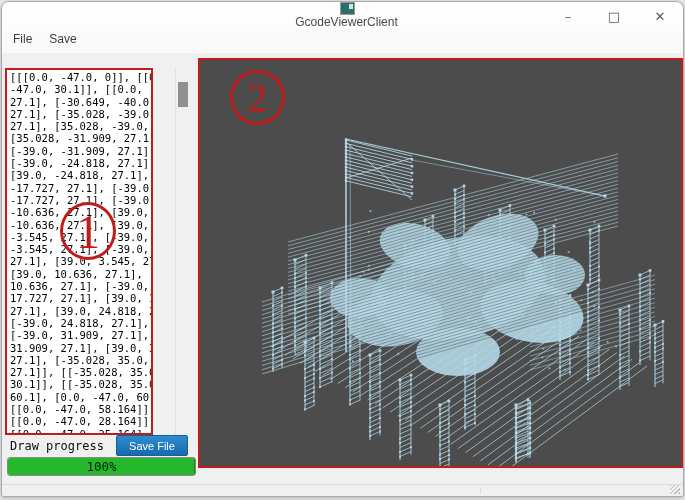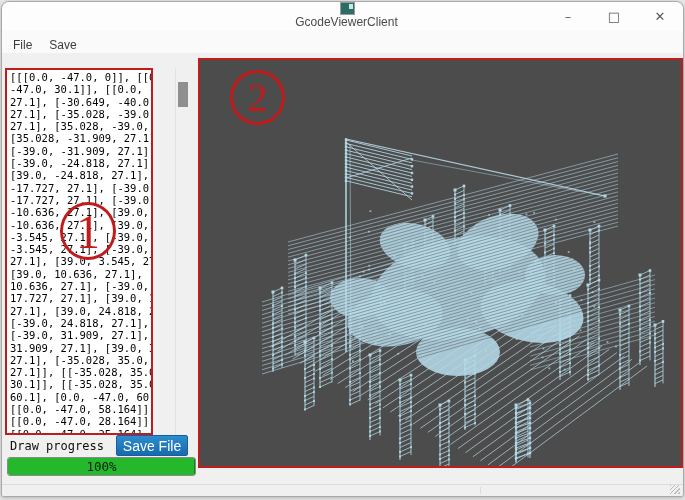--- a/index.html
+++ b/index.html
@@ -9,21 +9,21 @@
   .window { position:absolute; left:1px; top:1px; width:683px; height:496px; background:#f0f0f0;
             border:1px solid #a9a9a9; border-radius:8px 8px 3px 3px; overflow:hidden; box-shadow:0 1px 4px rgba(0,0,0,.25); }
   
   .titlebar { position:relative; height:29px; background:#fdfdfd; display:flex; align-items:center;flex-direction:column; }
   .app-icon { width:15px; height:13px; margin-left:10px; background:#2a6e68; border:1px solid #9a9a9a; position:relative; flex:0 0 auto; }
   .app-icon::after { content:""; position:absolute; right:1px; top:1px; width:4px; height:5px; background:#cfe5e2; }
   .title-text { margin-left:8px; font-size:12px; color:#4a4a4a; }
   .win-controls { position:absolute; right:0; top:0; height:100%; display:flex; }
   .win-btn { width:46px; height:100%; display:flex; align-items:center; justify-content:center; color:#5a5a5a; font-size:13px; font-family:"DejaVu Sans",sans-serif; }
   
-  .menubar { height:22px; display:flex; align-items:flex-end; padding-left:9px; gap:13px; background:#fafafa; font-size:12px; color:#3c3c3c; }
+  .menubar { height:22px; display:flex; align-items:flex-start; padding-left:9px; gap:13px; background:#fafafa; font-size:12px; color:#3c3c3c; }
   .menu-item { padding:1px 2px; }
   
   .coords-label { position:absolute; left:7px; top:66px; font-family:Liberation Serif, serif; font-size:13px; color:#101010; }
   .coords-box { position:absolute; left:3px; top:66px; width:148px; height:367px; background:#ffffff;
                 border:2px solid var(--red); overflow:hidden; padding:1px 12px 0 3px; }
   .coords-text { font-family:"DejaVu Sans Mono",monospace; font-size:10.5px; line-height:12.3px; color:#000; white-space:pre; letter-spacing:0; }
   .scrollbar { position:absolute; left:173px; top:66px; width:14px; height:367px; background:#f0f0f0; border-left:1px solid #e2e2e2; }
   .scroll-thumb { position:absolute; left:2px; top:14px; width:10px; height:25px; background:#8f8f8f; }
   
   .ann-circle { position:absolute; border:3px solid var(--red); border-radius:50%; color:var(--red);
@@ -32,21 +32,21 @@
   .ann-1 { left:58px; top:200px; width:56px; height:58px; font-size:48px; }
   .ann-2 { left:228px; top:68px; width:55px; height:55px; font-size:40px; }
   
   .viewport { position:absolute; left:196px; top:56px; width:485px; height:410px; background:var(--vpbg);
               border:2px solid var(--red); }
   .viewport svg { display:block; width:100%; height:100%; }
   
   .draw-label { position:absolute; left:8px; top:437px; font-family:"DejaVu Sans Mono",monospace; font-size:12px; color:#0d0d0d; }
   .save-btn { position:absolute; left:114px; top:433px; width:72px; height:21px;
               background:linear-gradient(#2e8ccd,#176aae); border:1px solid #145f9d; border-radius:2px;
-              color:#fff; font-size:14px; display:flex; align-items:center; justify-content:center; }
+              color:#fff; font-size:11px; display:flex; align-items:center; justify-content:center; }
   .progress { position:absolute; left:5px; top:455px; width:189px; height:19px; background:#e7e7e7;
               border:1px solid #8a8a8a; border-radius:3px; overflow:hidden; }
   .progress-fill { height:100%; background:#25b72c; border-right:1px solid #16861c; }
   .progress-text { position:absolute; inset:0; display:flex; align-items:center; justify-content:center;
                    font-family:"DejaVu Sans Mono",monospace; font-size:12.5px; color:#071e07; }
   
   .statusbar { position:absolute; left:0; right:0; bottom:0; height:12px; border-top:1px solid #dcdcdc; background:#f0f0f0; }
   .status-divider { position:absolute; left:478px; top:2px; bottom:2px; width:1px; background:#dcdcdc; }
   .size-grip { position:absolute; right:3px; bottom:2px; width:10px; height:9px; opacity:.55;
                background:repeating-linear-gradient(135deg,#909090 0 1px,transparent 1px 3px); }

